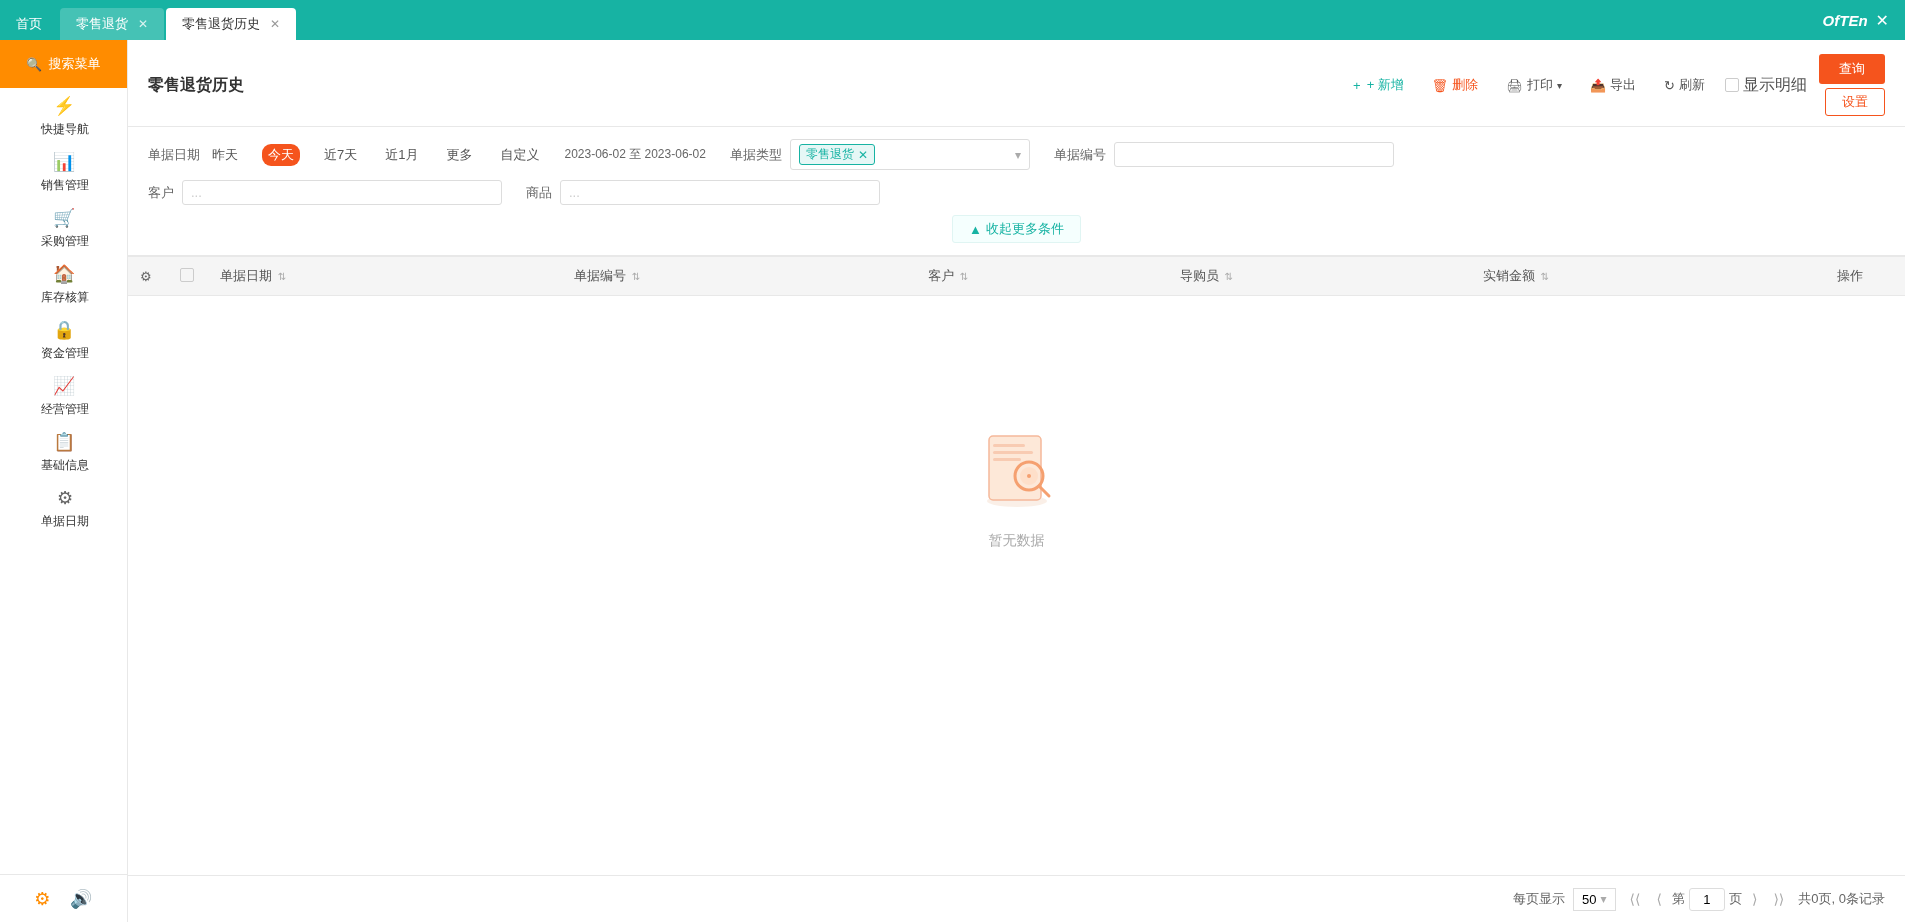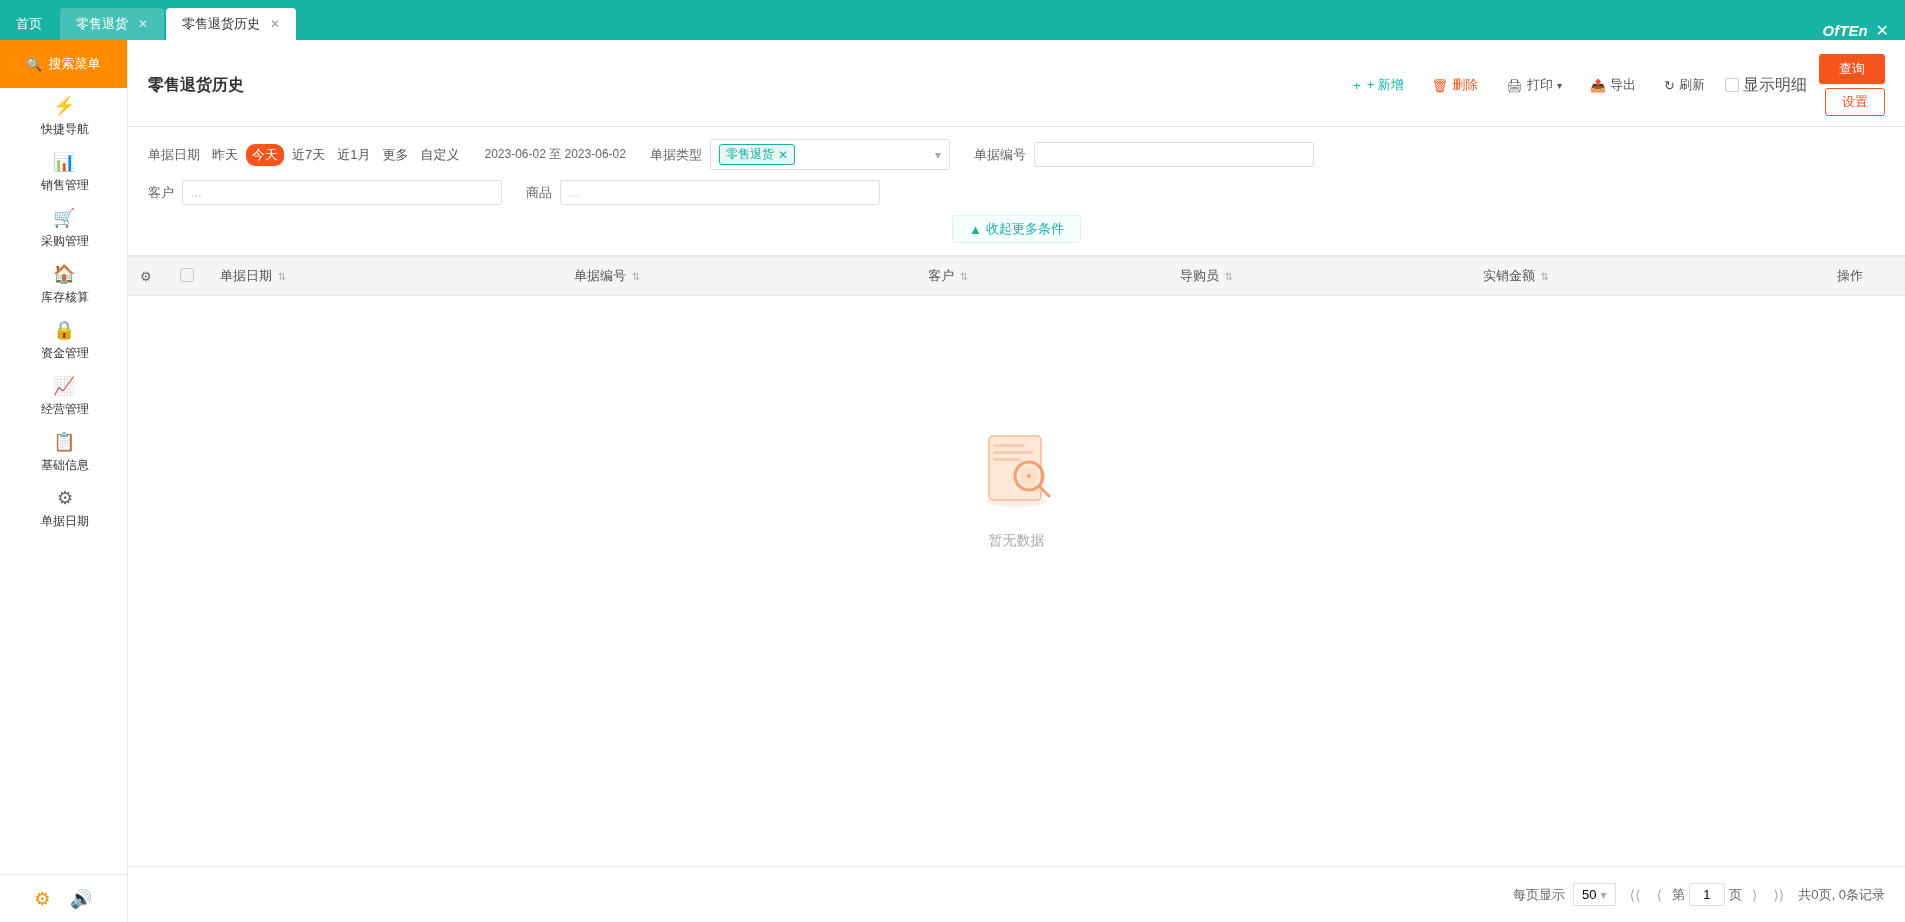--- a/index.html
+++ b/index.html
@@ -1,19 +1,19 @@
 <!DOCTYPE html>
 <html><head>
   <meta charset="utf-8">
   <style>
     * { margin: 0; padding: 0; box-sizing: border-box; }
     body { font-family: 'Microsoft YaHei', Arial, sans-serif; font-size: 13px; background: #f5f5f5; width: 1905px; height: 922px; overflow: hidden; display: flex; flex-direction: column; }
 
     
-    .top-bar { height: 40px; background: #17b3a3; display: flex; align-items: flex-end; flex-shrink: 0; }
+    .top-bar { height: 40px; background: #17b3a3; display: flex; align-items: center; flex-shrink: 0; }
     .top-bar-tabs { display: flex; height: 100%; align-items: flex-end; flex: 1; }
     .tab { padding: 0 16px; height: 32px; display: flex; align-items: center; gap: 6px; cursor: pointer; font-size: 13px; border-radius: 4px 4px 0 0; margin-left: 2px; }
     .tab.active { background: #fff; color: #333; }
     .tab.inactive { background: rgba(255,255,255,0.2); color: #fff; }
     .tab-close { font-size: 12px; color: #999; cursor: pointer; margin-left: 4px; }
     .tab.inactive .tab-close { color: rgba(255,255,255,0.8); }
     .home-tab { padding: 0 16px; height: 32px; display: flex; align-items: center; color: #fff; cursor: pointer; font-size: 13px; }
     .top-bar-right { margin-left: auto; padding-right: 16px; color: #fff; display: flex; align-items: center; gap: 8px; font-size: 13px; }
     .brand-text { font-style: italic; font-weight: bold; color: #fff; font-size: 15px; }
 
@@ -39,21 +39,21 @@
     .display-toggle { display: flex; align-items: center; gap: 4px; font-size: 16px; color: #555; cursor: pointer; }
     .checkbox-display { width: 14px; height: 14px; border: 1px solid #ccc; display: inline-block; border-radius: 2px; }
     .query-btn { background: #f5541d; color: #fff; border: none; padding: 6px 20px; border-radius: 3px; cursor: pointer; font-size: 13px; }
     .set-btn { background: #fff; color: #f5541d; border: 1px solid #f5541d; padding: 4px 16px; border-radius: 3px; cursor: pointer; font-size: 13px; display: block; margin-top: 4px; }
 
     
     .filter-area { padding: 12px 20px; background: #fff; border-bottom: 1px solid #e8e8e8; flex-shrink: 0; }
     .filter-row { display: flex; align-items: center; margin-bottom: 10px; gap: 24px; flex-wrap: wrap; }
     .filter-item { display: flex; align-items: center; gap: 8px; }
     .filter-label { color: #666; font-size: 13px; white-space: nowrap; }
-    .date-btns { display: flex; gap: 4px; align-items: center; }
+    .date-btns { display: flex; gap: 20px; align-items: center; }
     .date-btn { color: #555; cursor: pointer; font-size: 13px; padding: 2px 4px; }
     .date-btn.active { background: #f5541d; color: #fff; border-radius: 9px; padding: 2px 6px; }
     .date-range { color: #666; font-size: 12px; margin-left: 13px; }
     .filter-input { border: 1px solid #ddd; border-radius: 3px; padding: 4px 8px; font-size: 13px; width: 180px; color: #ccc; cursor: pointer; display: flex; align-items: center; justify-content: space-between; }
     .filter-select { border: 1px solid #ddd; border-radius: 3px; padding: 4px 8px; font-size: 13px; min-width: 200px; display: flex; align-items: center; gap: 4px; cursor: pointer; }
     .tag { background: #e6f7f6; color: #17b3a3; border: 1px solid #17b3a3; border-radius: 3px; padding: 1px 6px; font-size: 12px; display: flex; align-items: center; gap: 4px; }
     .tag-close { cursor: pointer; color: #17b3a3; }
     .filter-input-plain { border: 1px solid #ddd; border-radius: 3px; padding: 4px 8px; font-size: 13px; width: 280px; }
     .collapse-btn { display: flex; align-items: center; gap: 4px; color: #17b3a3; cursor: pointer; font-size: 13px; margin: 0 auto; width: fit-content; padding: 4px 16px; border: 1px solid #e0f5f3; border-radius: 3px; background: #f5fffe; }
 
@@ -69,21 +69,21 @@
     .th-settings { color: #666; cursor: pointer; }
     .amount-col { text-align: right; }
     .operation-col { text-align: center; width: 80px; }
 
     
     .empty-state { display: flex; flex-direction: column; align-items: center; justify-content: center; padding: 80px 0; }
     .empty-icon { width: 100px; height: 100px; margin-bottom: 16px; }
     .empty-text { color: #aaa; font-size: 14px; }
 
     
-    .pagination-bar { height: 56px; border-top: 1px solid #e8e8e8; display: flex; align-items: center; justify-content: flex-end; padding: 0 20px; gap: 8px; flex-shrink: 0; }
+    .pagination-bar { height: 47px; border-top: 1px solid #e8e8e8; display: flex; align-items: center; justify-content: flex-end; padding: 0 20px; gap: 8px; flex-shrink: 0; }
     .per-page-label { color: #666; font-size: 13px; }
     .per-page-select { border: 1px solid #ddd; border-radius: 0; padding: 3px 8px; font-size: 13px; cursor: pointer; display: flex; align-items: center; gap: 4px; }
     .page-nav { display: flex; align-items: center; gap: 4px; color: #666; }
     .page-nav-btn { cursor: pointer; padding: 3px 6px; border-radius: 3px; font-size: 14px; color: #aaa; }
     .page-input { border: 1px solid #ddd; border-radius: 3px; padding: 3px 8px; font-size: 13px; width: 36px; text-align: center; }
     .total-info { color: #666; font-size: 13px; }
   </style>
 </head>
 <body>
 

